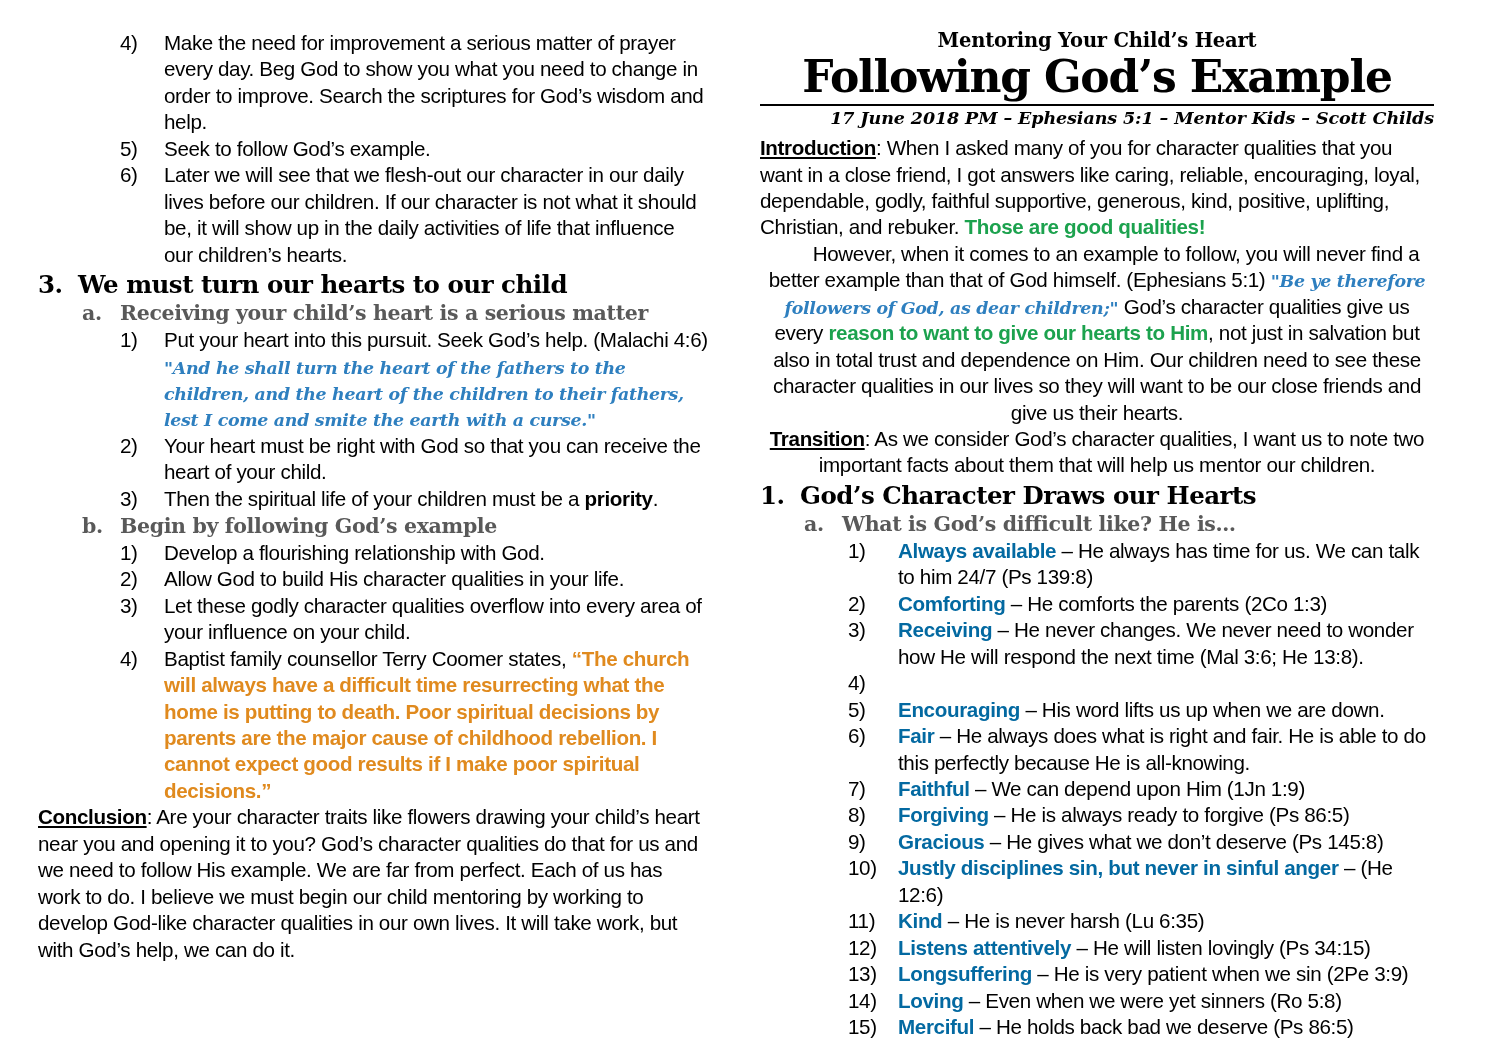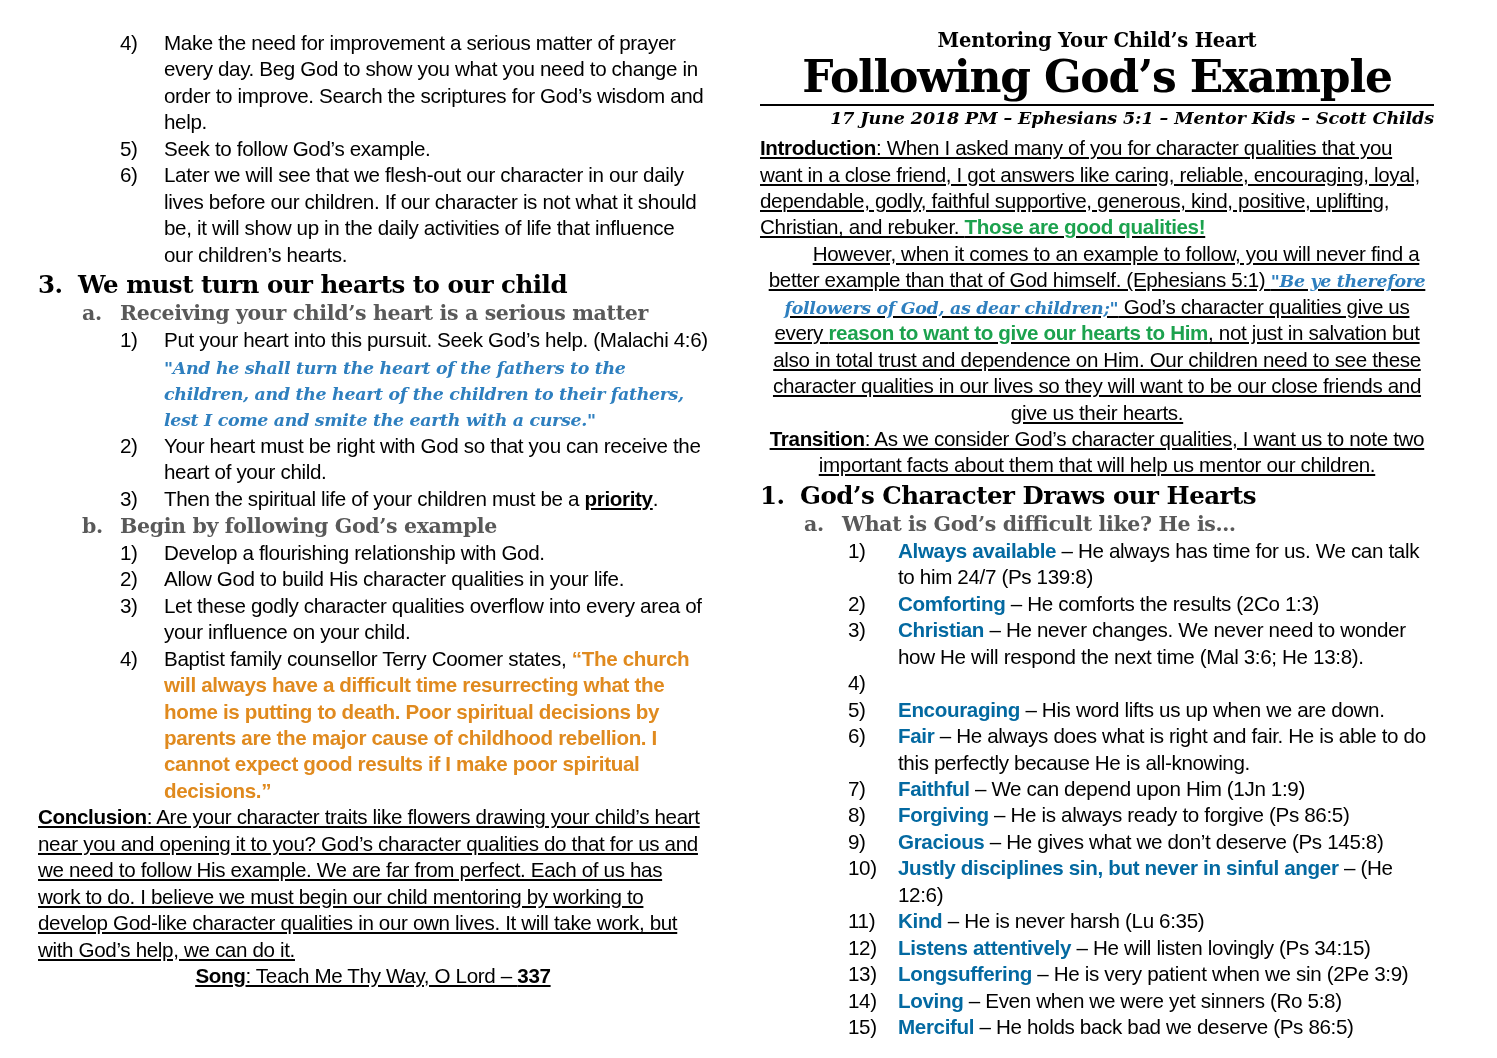--- a/index.html
+++ b/index.html
@@ -66,21 +66,20 @@
     margin: 0 0 7px 0;
     white-space: nowrap;
   }
 
   
   .para {
     font-size: 20.6px;
     line-height: 1.285;
     margin: 0;
     letter-spacing: -0.35px;
-    text-decoration: underline;
   }
   .para + .para { margin-top: 0; text-align: center; }
   .indent { text-indent: 38px; }
 
   .lbl {
     font-weight: bold;
     text-decoration: underline;
   }
 
   
@@ -89,21 +88,21 @@
   .orange { color: #E08A1E; font-weight: bold; }
   .scripture {
     color: #2E7FBF;
     font-family: "DejaVu Serif", serif;
     font-style: italic;
     font-weight: bold;
     font-size: 17.4px;
     letter-spacing: -0.3px;
   }
   .bold { font-weight: bold; }
-  .uline { text-decoration: underline; font-weight: bold; }
+  .uline { font-weight: bold; }
 
   
   .h-lvl1 {
     display: flex;
     font-family: "DejaVu Serif", serif;
     font-weight: bold;
     font-size: 24.5px;
     letter-spacing: -0.5px;
     line-height: 1.2;
     margin: 2px 0 1px 0;
@@ -217,21 +216,20 @@
         <span class="txt">Let these godly character qualities overflow into every area of your influence on your child.</span>
       </li>
       <li class="li3 lc-l3">
         <span class="num">4)</span>
         <span class="txt"><span>Baptist family counsellor Terry Coomer states, </span><span class="orange">“The church will always have a difficult time resurrecting what the home is putting to death. Poor spiritual decisions by parents are the major cause of childhood rebellion. I cannot expect good results if I make poor spiritual decisions.”</span></span>
       </li>
     </ul>
 
     <p class="para"><span class="lbl">Conclusion</span><span>: Are your character traits like flowers drawing your child’s heart near you and opening it to you? God’s character qualities do that for us and we need to follow His example. We are far from perfect. Each of us has work to do. I believe we must begin our child mentoring by working to develop God-like character qualities in our own lives. It will take work, but with God’s help, we can do it.</span></p>
 
-    <p class="para"><span class="lbl">Song</span><span>: Teach Me Thy Way, O Lord – </span><span class="bold">337</span></p>
 
   </div>
 
   <div class="column col-right">
 
     <div>
       <div class="doc-series">Mentoring Your Child’s Heart</div>
       <div class="doc-title">Following God’s Example</div>
       <hr class="title-rule">
       <div class="doc-subtitle">17 June 2018 PM – Ephesians 5:1 – Mentor Kids – Scott Childs</div>
@@ -253,25 +251,25 @@
       <span>What is God’s difficult like? He is…</span>
     </div>
 
     <ul class="list3" id="qualities-list">
         <li class="li3 rc-l3">
           <span class="num">1)</span>
           <span class="txt"><span class="red">Always available</span><span> – He always has time for us. We can talk to him 24/7 (Ps 139:8)</span></span>
         </li>
         <li class="li3 rc-l3">
           <span class="num">2)</span>
-          <span class="txt"><span class="red">Comforting</span><span> – He comforts the results (2Co 1:3)</span></span>
+          <span class="txt"><span class="red">Comforting</span><span> – He comforts the parents (2Co 1:3)</span></span>
         </li>
         <li class="li3 rc-l3">
           <span class="num">3)</span>
-          <span class="txt"><span class="red">Christian</span><span> – He never changes. We never need to wonder how He will respond the next time (Mal 3:6; He 13:8).</span></span>
+          <span class="txt"><span class="red">Receiving</span><span> – He never changes. We never need to wonder how He will respond the next time (Mal 3:6; He 13:8).</span></span>
         </li>
         <li class="li3 rc-l3">
           <span class="num">4)</span>
         </li>
         <li class="li3 rc-l3">
           <span class="num">5)</span>
           <span class="txt"><span class="red">Encouraging</span><span> – His word lifts us up when we are down.</span></span>
         </li>
         <li class="li3 rc-l3">
           <span class="num">6)</span>

